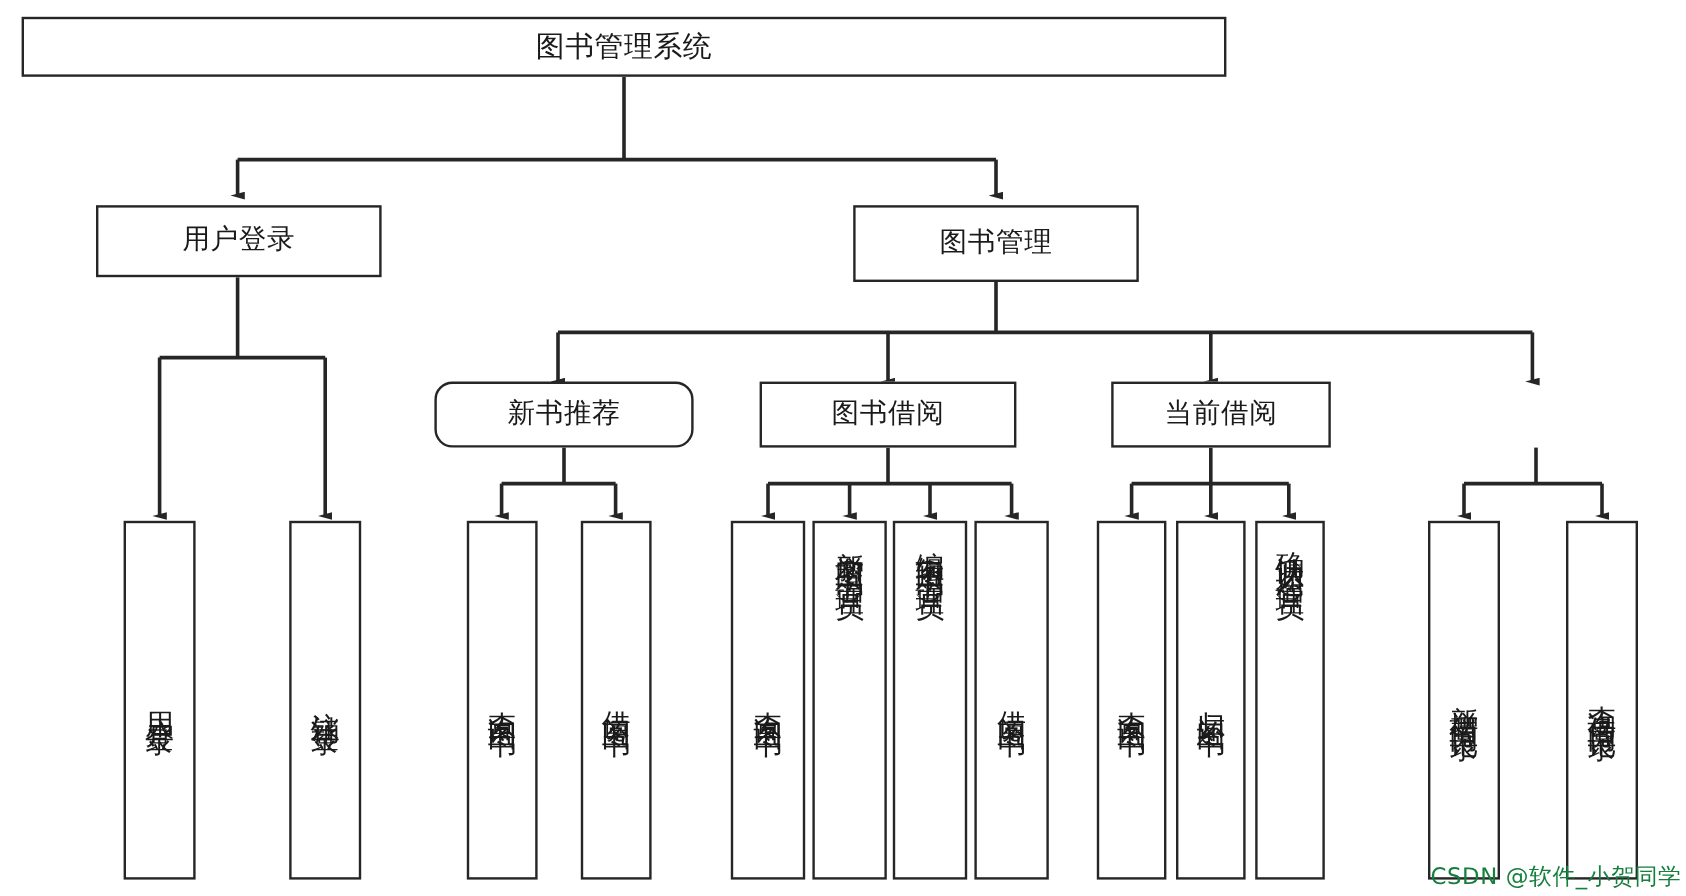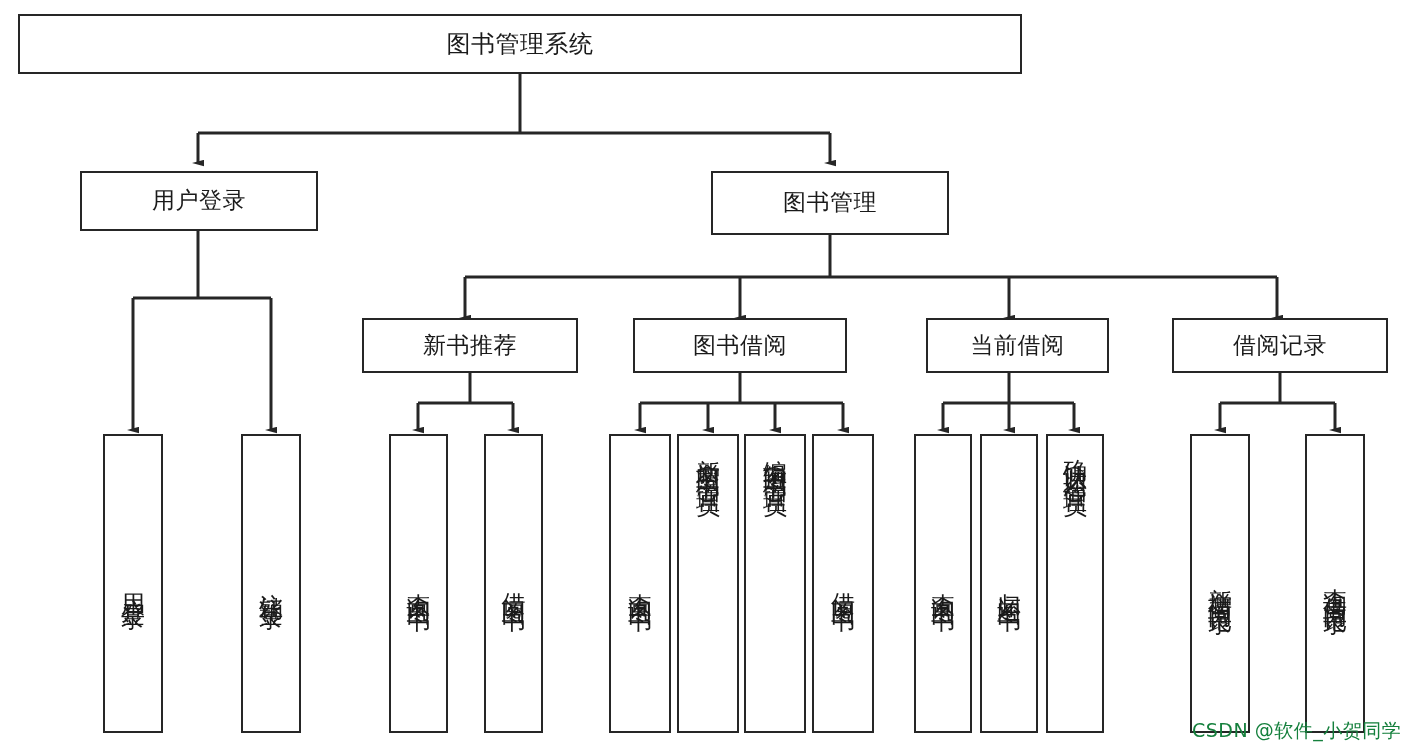--- a/index.html
+++ b/index.html
@@ -124,43 +124,40 @@
       <path d="M1009,403 L1009,430" marker-end="url(#arrowhead)"></path>
       <path d="M1074,403 L1074,430" marker-end="url(#arrowhead)"></path>
 
       <path d="M1280,373 L1280,403"></path>
       <path d="M1220,403 L1335,403"></path>
       <path d="M1220,403 L1220,430" marker-end="url(#arrowhead)"></path>
       <path d="M1335,403 L1335,430" marker-end="url(#arrowhead)"></path>
     </g>
   </svg>
 
-  <div class="node horiz root" style="left:18px; top:14px; width:1004px; height:60px;">
+  <div class="node horiz root" style="left:18px; top:14px; width:1004px; height:50px;">
     <span class="node-label">图书管理系统</span>
   </div>
 
   <div class="node horiz" style="left:80px; top:171px; width:238px; height:60px;">
     <span class="node-label">用户登录</span>
   </div>
   <div class="node horiz" style="left:711px; top:171px; width:238px; height:64px;">
     <span class="node-label">图书管理</span>
   </div>
 
-  <div class="node horiz" style="left:362px; top:318px; width:216px; height:55px;">
+  <div class="node horiz" style="left:362px; top:318px; width:216px; height:55px;border-radius:15px;">
     <span class="node-label">新书推荐</span>
   </div>
   <div class="node horiz" style="left:633px; top:318px; width:214px; height:55px;">
     <span class="node-label">图书借阅</span>
   </div>
   <div class="node horiz" style="left:902px; top:318px; width:183px; height:55px;margin-left:24px;">
     <span class="node-label">当前借阅</span>
   </div>
-  <div class="node horiz" style="left:1172px; top:318px; width:216px; height:55px;">
-    <span class="node-label">借阅记录</span>
-  </div>
 
   <div class="node vert centered" style="left:103px; top:434px; width:60px; height:299px;">
     <span class="node-label">用户登录</span>
   </div>
   <div class="node vert centered" style="left:241px; top:434px; width:60px; height:299px;">
     <span class="node-label">注销登录</span>
   </div>
 
   <div class="node vert centered" style="left:389px; top:434px; width:59px; height:299px;">
     <span class="node-label">查询图书</span>

